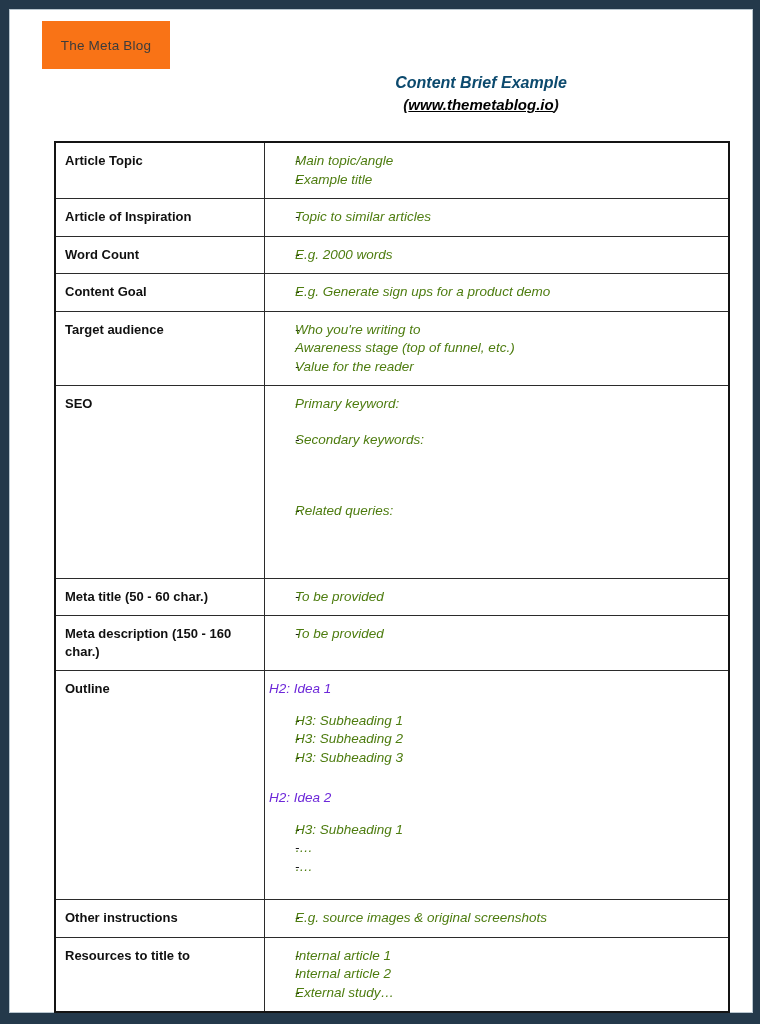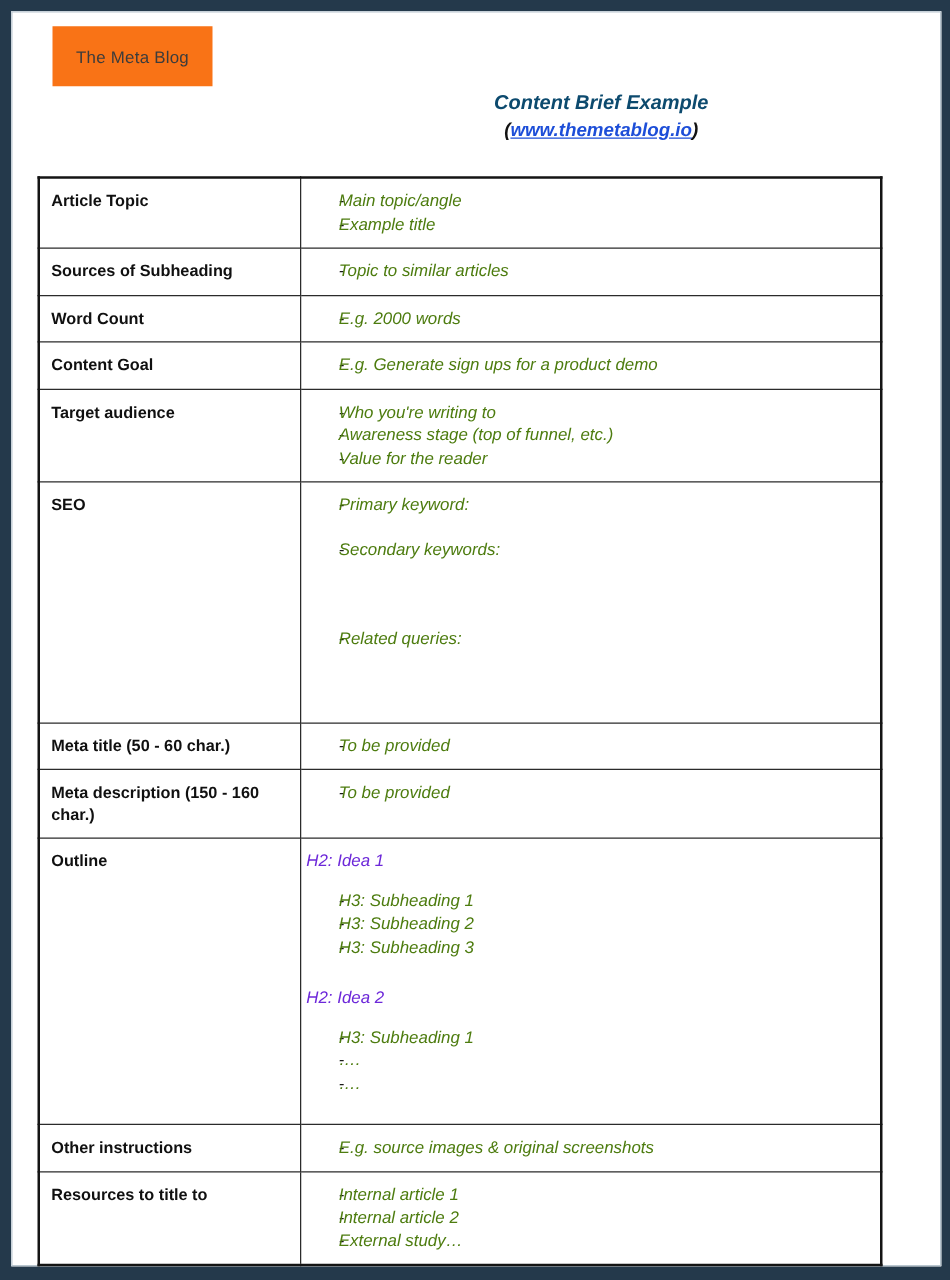--- a/index.html
+++ b/index.html
@@ -73,27 +73,27 @@
   }
   .doc-subtitle {
     font-size: 15px;
     font-weight: bold;
     font-style: italic;
     color: #121212;
     line-height: 22px;
   }
   .doc-subtitle a,
   .doc-link {
-    color: #1d4ed8;
+    color: #000000;
   }
 
   
   .brief-table {
     position: absolute;
-    left: 20px;
+    left: 44px;
     top: 131px;
     width: 676px;
     border-collapse: collapse;
     table-layout: fixed;
     border: 2px solid #141414;
   }
   .brief-table td {
     border: 1px solid #2b2b2b;
     vertical-align: top;
     padding: 0;
@@ -191,21 +191,21 @@
               <div class="bullet-row">
                 <span class="dash">-</span>
                 <span class="btext">Example title</span>
               </div>
             </div>
           </td>
         </tr>
 
         <tr>
           <td class="label-cell">
-            <div class="label-text">Sources of Subheading</div>
+            <div class="label-text">Article of Inspiration</div>
           </td>
           <td class="value-cell">
             <div class="bullet-list">
               <div class="bullet-row">
                 <span class="dash">-</span>
                 <span class="btext">Topic to similar articles</span>
               </div>
             </div>
           </td>
         </tr>

